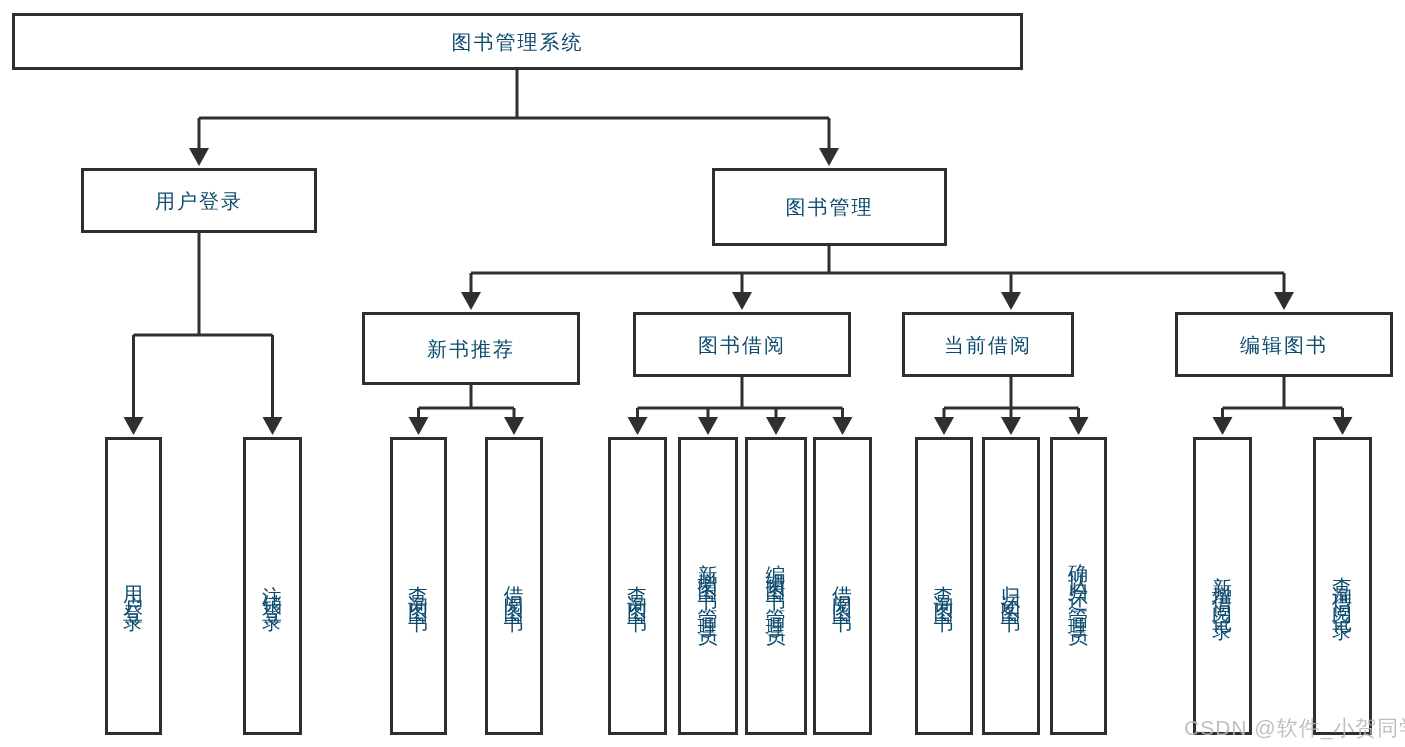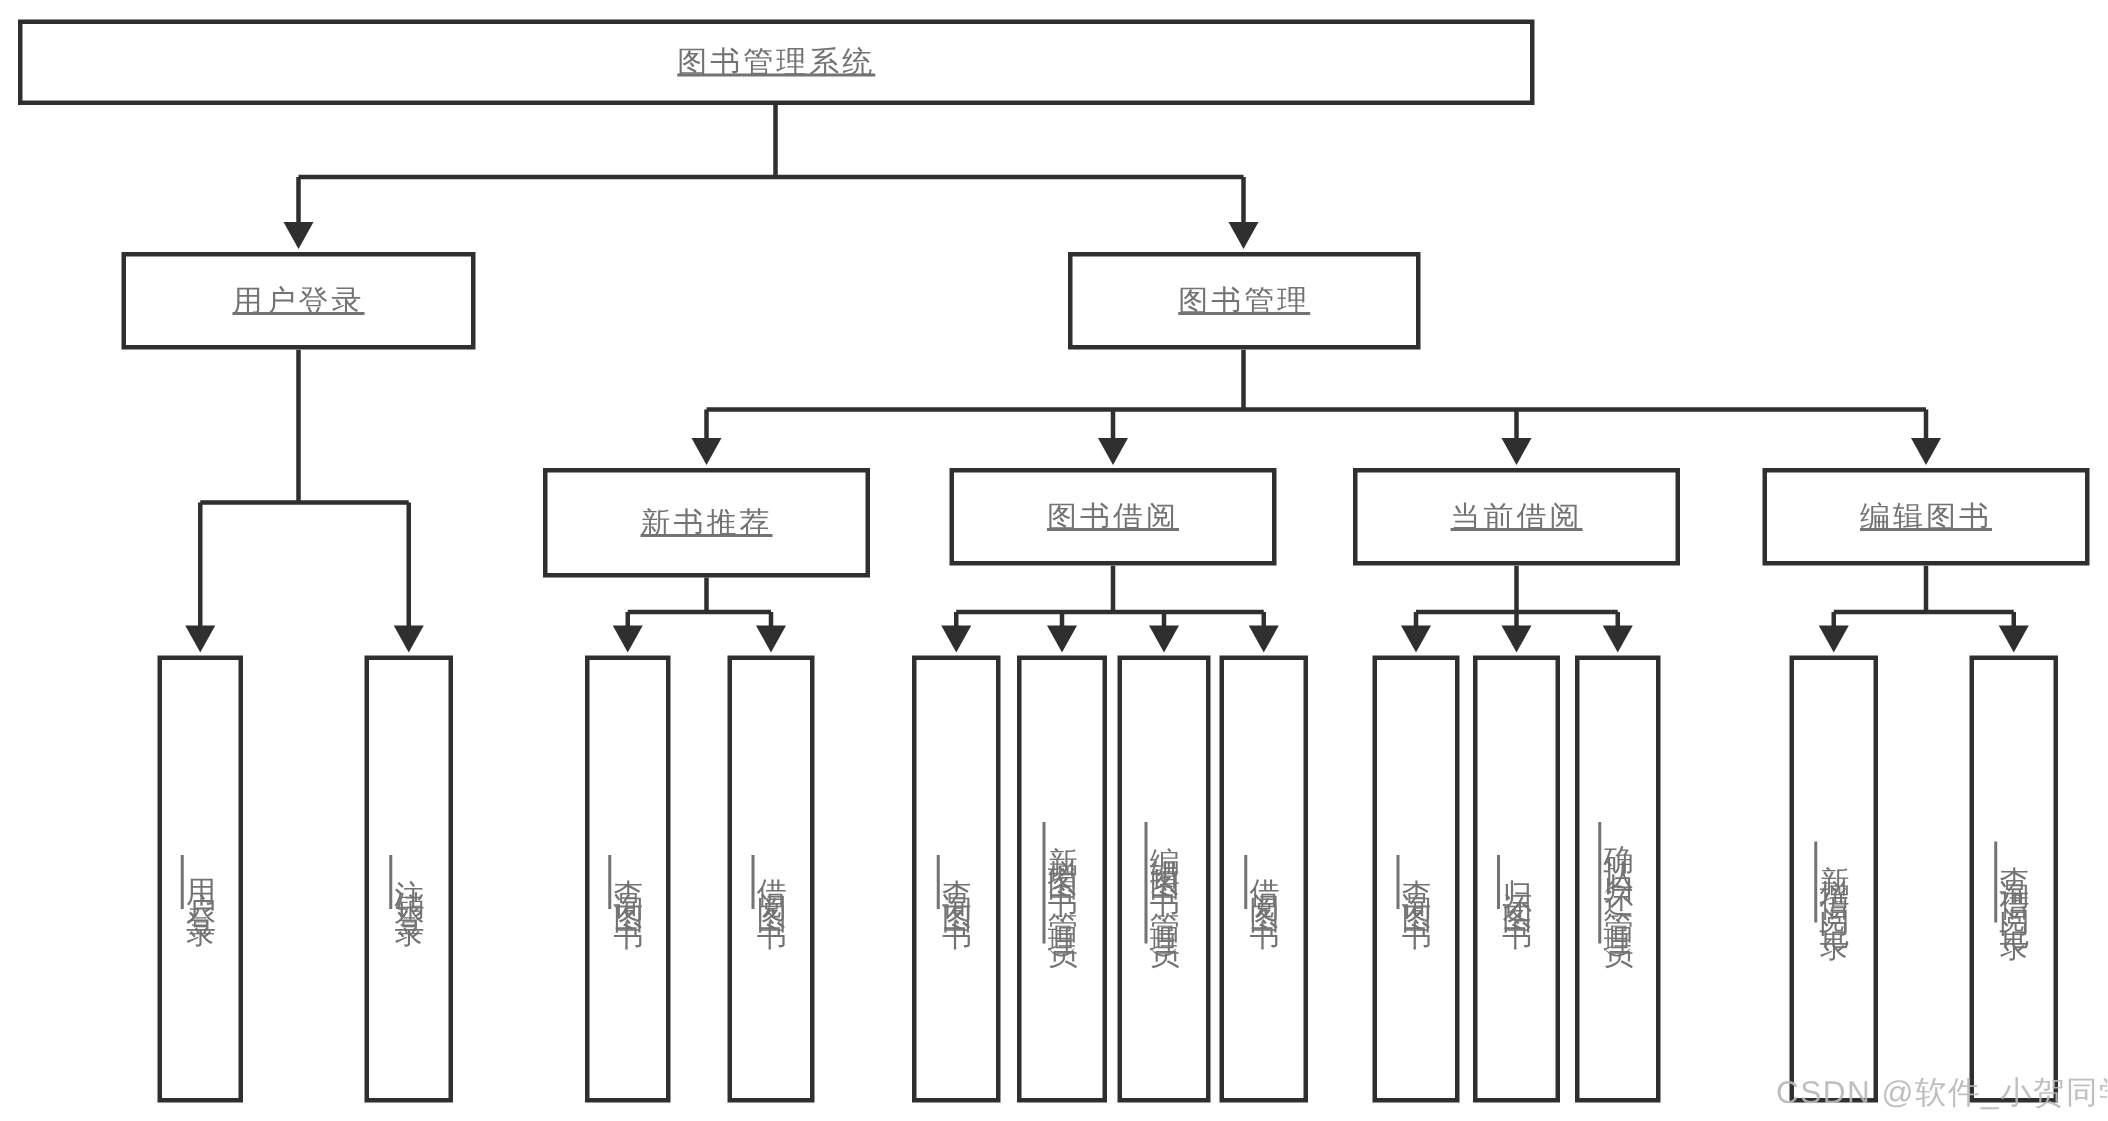--- a/index.html
+++ b/index.html
@@ -9,27 +9,26 @@
     background:#ffffff;
     font-family:"Liberation Sans","DejaVu Sans",sans-serif;
     overflow:hidden;
   }
   #wires{position:absolute;left:0;top:0;width:1405px;height:747px;}
   .node{
     position:absolute;
     box-sizing:border-box;
     border:3px solid #2f2f2f;
     background:#ffffff;
-    color:#737373;
+    color:#0c4a6e;
     display:flex;
     align-items:center;
     justify-content:center;
     font-size:20px;
     line-height:1;
-    text-decoration:underline;
   }
   .h{letter-spacing:2px;}
   .v{
     writing-mode:vertical-rl;
     text-orientation:mixed;
     letter-spacing:9px;
     font-size:20px;
     padding-top:4px;
   }
   .watermark{
@@ -86,25 +85,25 @@
       <polygon points="1001,417 1021,417 1011,435"></polygon>
       <polygon points="1068.5,417 1088.5,417 1078.5,435"></polygon>
       <polygon points="1212.5,417 1232.5,417 1222.5,435"></polygon>
       <polygon points="1332.5,417 1352.5,417 1342.5,435"></polygon>
     </g>
   </svg>
 
   <div class="node h" style="left:12px;top:13px;width:1011px;height:57px">图书管理系统</div>
 
   <div class="node h" style="left:81px;top:168px;width:236px;height:65px">用户登录</div>
-  <div class="node h" style="left:712px;top:168px;width:235px;height:65px">图书管理</div>
+  <div class="node h" style="left:712px;top:168px;width:235px;height:78px">图书管理</div>
 
   <div class="node h" style="left:362px;top:312px;width:218px;height:73px">新书推荐</div>
   <div class="node h" style="left:633px;top:312px;width:218px;height:65px">图书借阅</div>
-  <div class="node h" style="left:902px;top:312px;width:218px;height:65px">当前借阅</div>
+  <div class="node h" style="left:902px;top:312px;width:172px;height:65px">当前借阅</div>
   <div class="node h" style="left:1175px;top:312px;width:218px;height:65px">编辑图书</div>
 
   <div class="node v" style="left:105px;top:437px;width:57px;height:298px">用户登录</div>
   <div class="node v" style="left:243px;top:437px;width:59px;height:298px">注销登录</div>
 
   <div class="node v" style="left:390px;top:437px;width:57px;height:298px">查询图书</div>
   <div class="node v" style="left:485px;top:437px;width:58px;height:298px">借阅图书</div>
 
   <div class="node v" style="left:608px;top:437px;width:59px;height:298px">查询图书</div>
   <div class="node v" style="left:678px;top:437px;width:60px;height:298px">新增图书（管理员）</div>

